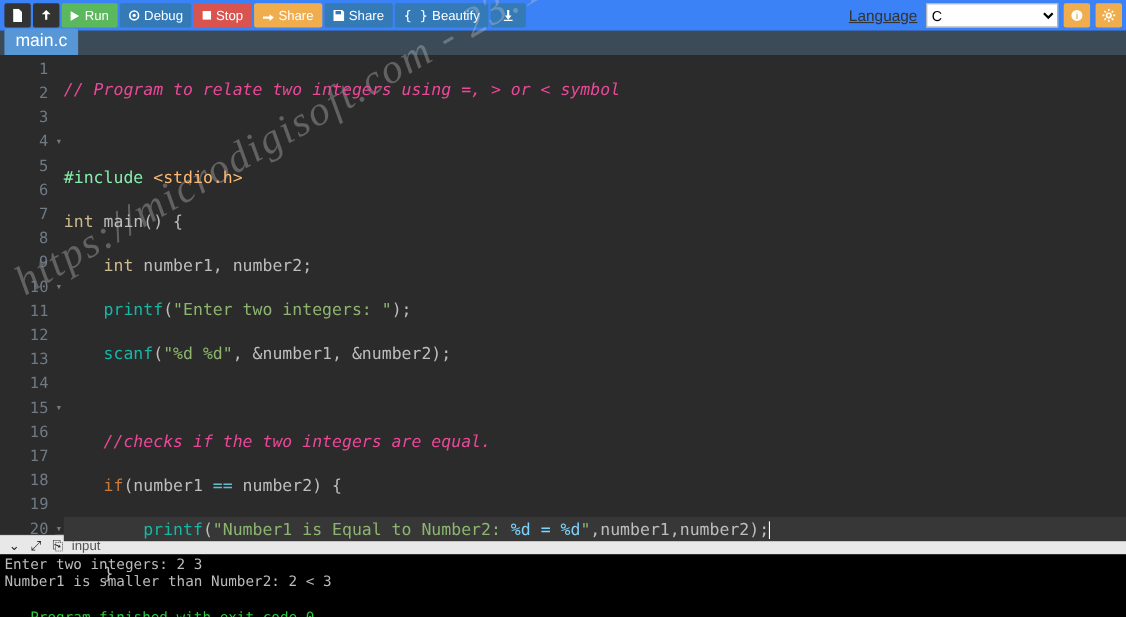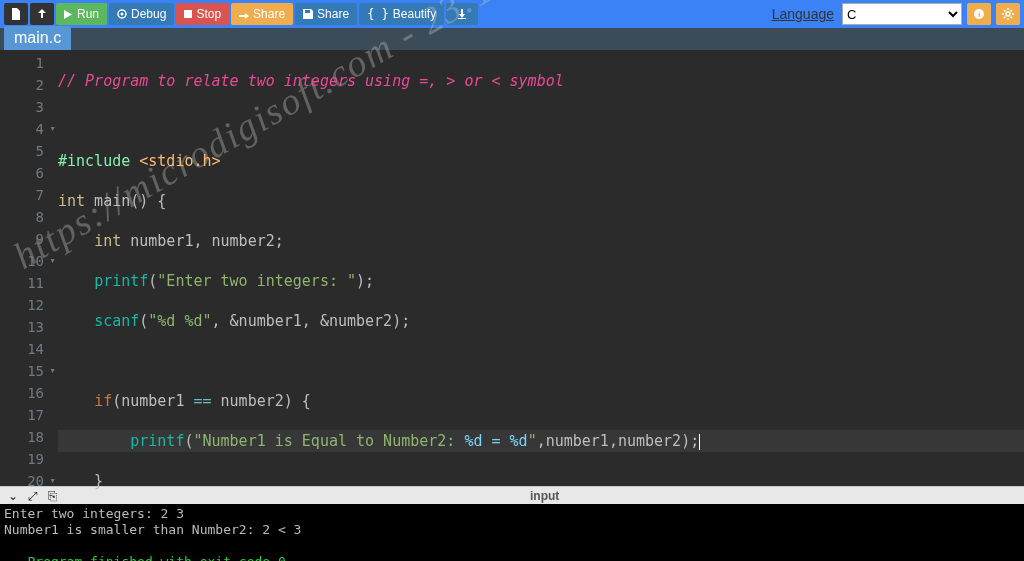--- a/index.html
+++ b/index.html
@@ -35,21 +35,21 @@
 .c-func { color:#14b8a6; }
 .c-str  { color:#8db56f; }
 .c-fmt  { color:#7dd3fc; }
 .c-punc { color:#bdbdbd; }
 .c-id   { color:#bdbdbd; }
 .c-op   { color:#5fbec8; }
 .cursor { display:inline-block; width:1px; height:16px; background:#fff; vertical-align:middle; }
 
 .outbar { height:18px; background:#e8e8e8; display:flex; align-items:center; font-size:12px; color:#555; border-top:1px solid #ccc;}
 .outbar .icons { display:flex; gap:10px; padding:0 8px; color:#222;}
-.outbar .title { flex:1; text-align:center; font-weight:bold; }
+.outbar .title { flex:1; text-align:left; font-weight:normal; }
 
 .console { height: 57px; background:#000; color:#bbb; font-family:"Consolas",monospace; font-size:13px; padding:2px 4px; line-height:16px; white-space:pre;}
 .console .g { color:#2ecc40; }
 
 .watermark { position:absolute; left:-20px; top:50px; font-size:38px; color:rgba(200,200,200,0.35); font-family:serif; font-style:italic; transform:rotate(-30deg); pointer-events:none; letter-spacing:2px; white-space:nowrap;}
 </style>
 </head>
 <body>
 
 <div class="toolbar">
@@ -151,20 +151,21 @@
   </div>
   <div class="code">
 <div class="line"><span class="c-comment">// Program to relate two integers using =, &gt; or &lt; symbol</span></div>
 <div class="line"></div>
 <div class="line"><span class="c-prep">#include </span><span class="c-inc">&lt;stdio.h&gt;</span></div>
 <div class="line"><span class="c-type">int</span><span class="c-id"> main() {</span></div>
 <div class="line"><span>    </span><span class="c-type">int</span><span class="c-id"> number1, number2;</span></div>
 <div class="line"><span>    </span><span class="c-func">printf</span><span class="c-punc">(</span><span class="c-str">"Enter two integers: "</span><span class="c-punc">);</span></div>
 <div class="line"><span>    </span><span class="c-func">scanf</span><span class="c-punc">(</span><span class="c-str">"%d %d"</span><span class="c-id">, &amp;number1, &amp;number2);</span></div>
 <div class="line"></div>
+<div class="line"><span>    </span><span class="c-comment">//checks if the two integers are equal.</span></div>
 <div class="line"><span>    </span><span class="c-key">if</span><span class="c-id">(number1 </span><span class="c-op">==</span><span class="c-id"> number2) {</span></div>
 <div class="line hl"><span>        </span><span class="c-func">printf</span><span class="c-punc">(</span><span class="c-str">"Number1 is Equal to Number2: </span><span class="c-fmt">%d = %d</span><span class="c-str">"</span><span class="c-id">,number1,number2);</span><span class="cursor"></span></div>
 <div class="line"><span class="c-id">    }</span></div>
 <div class="line"></div>
 
 
 
 
 
 

